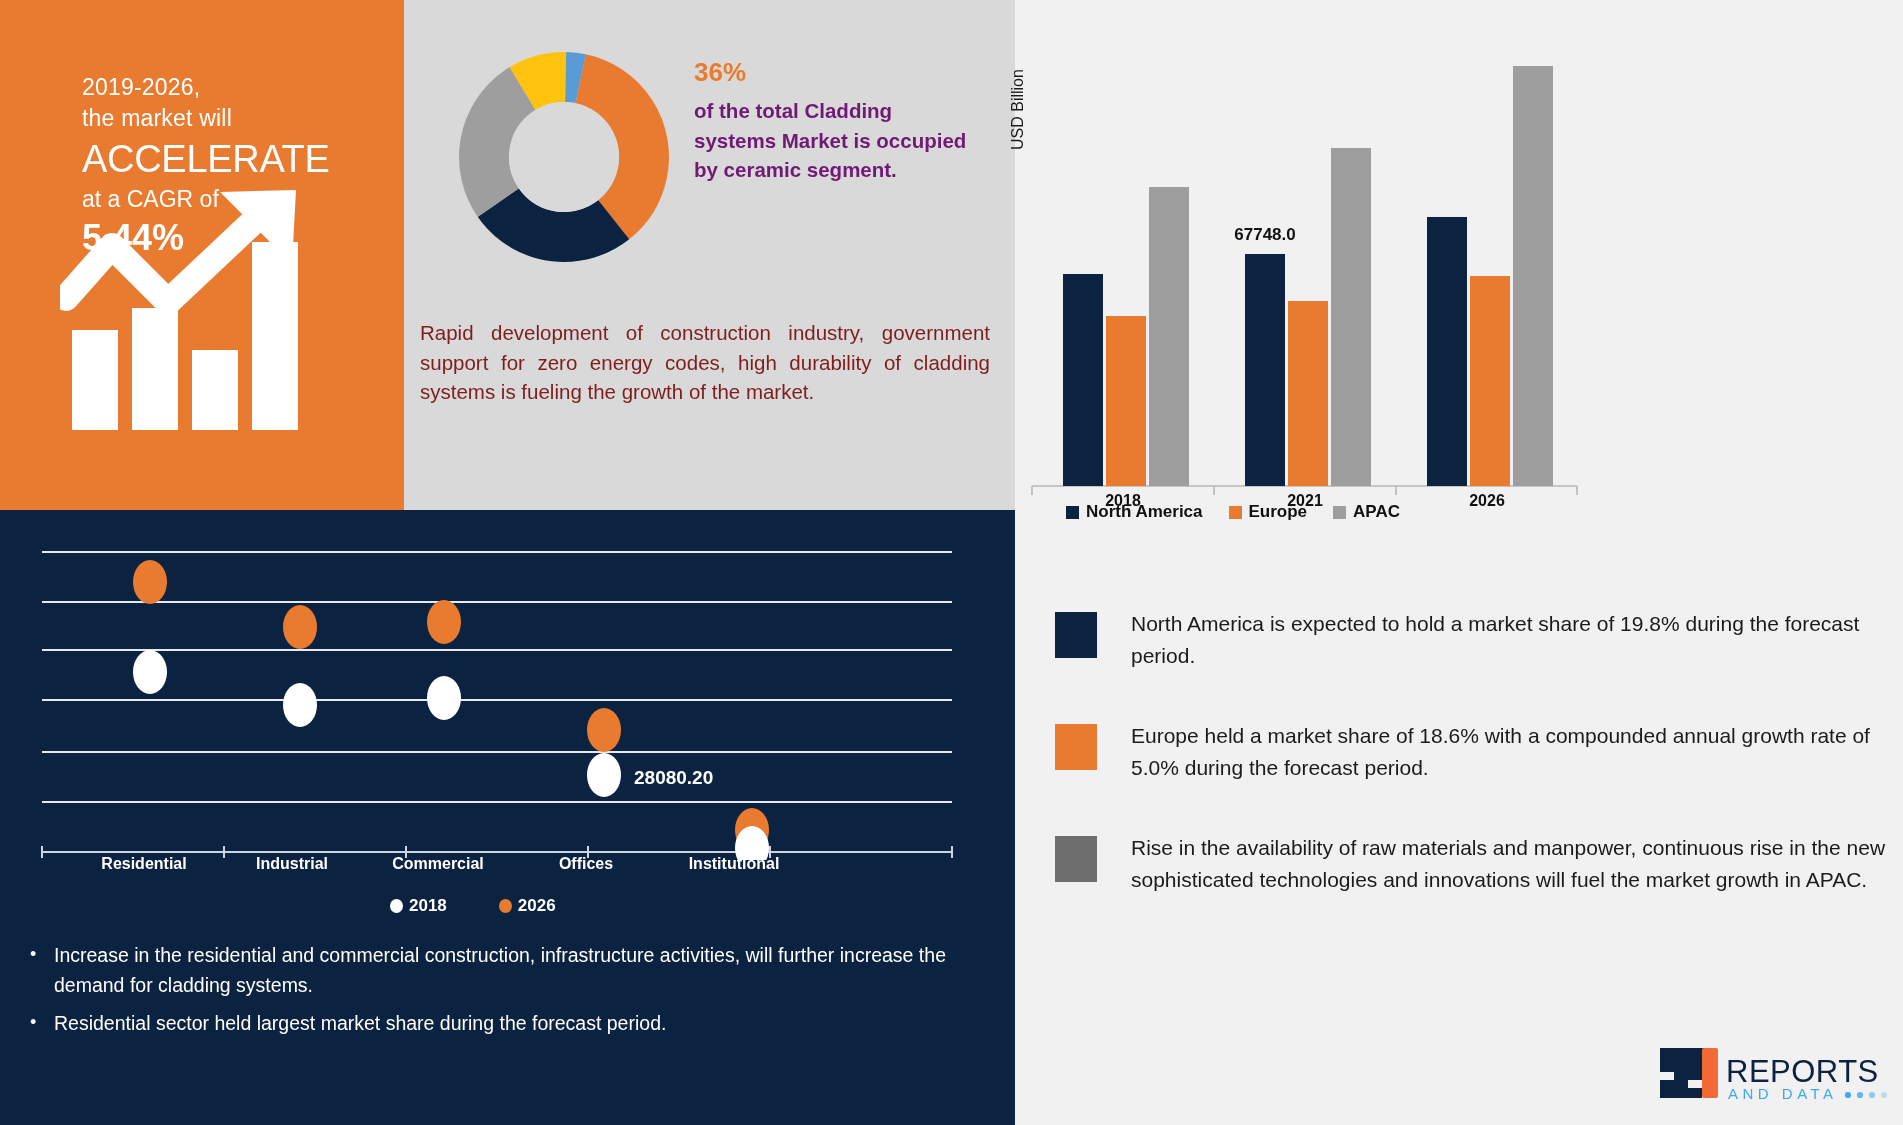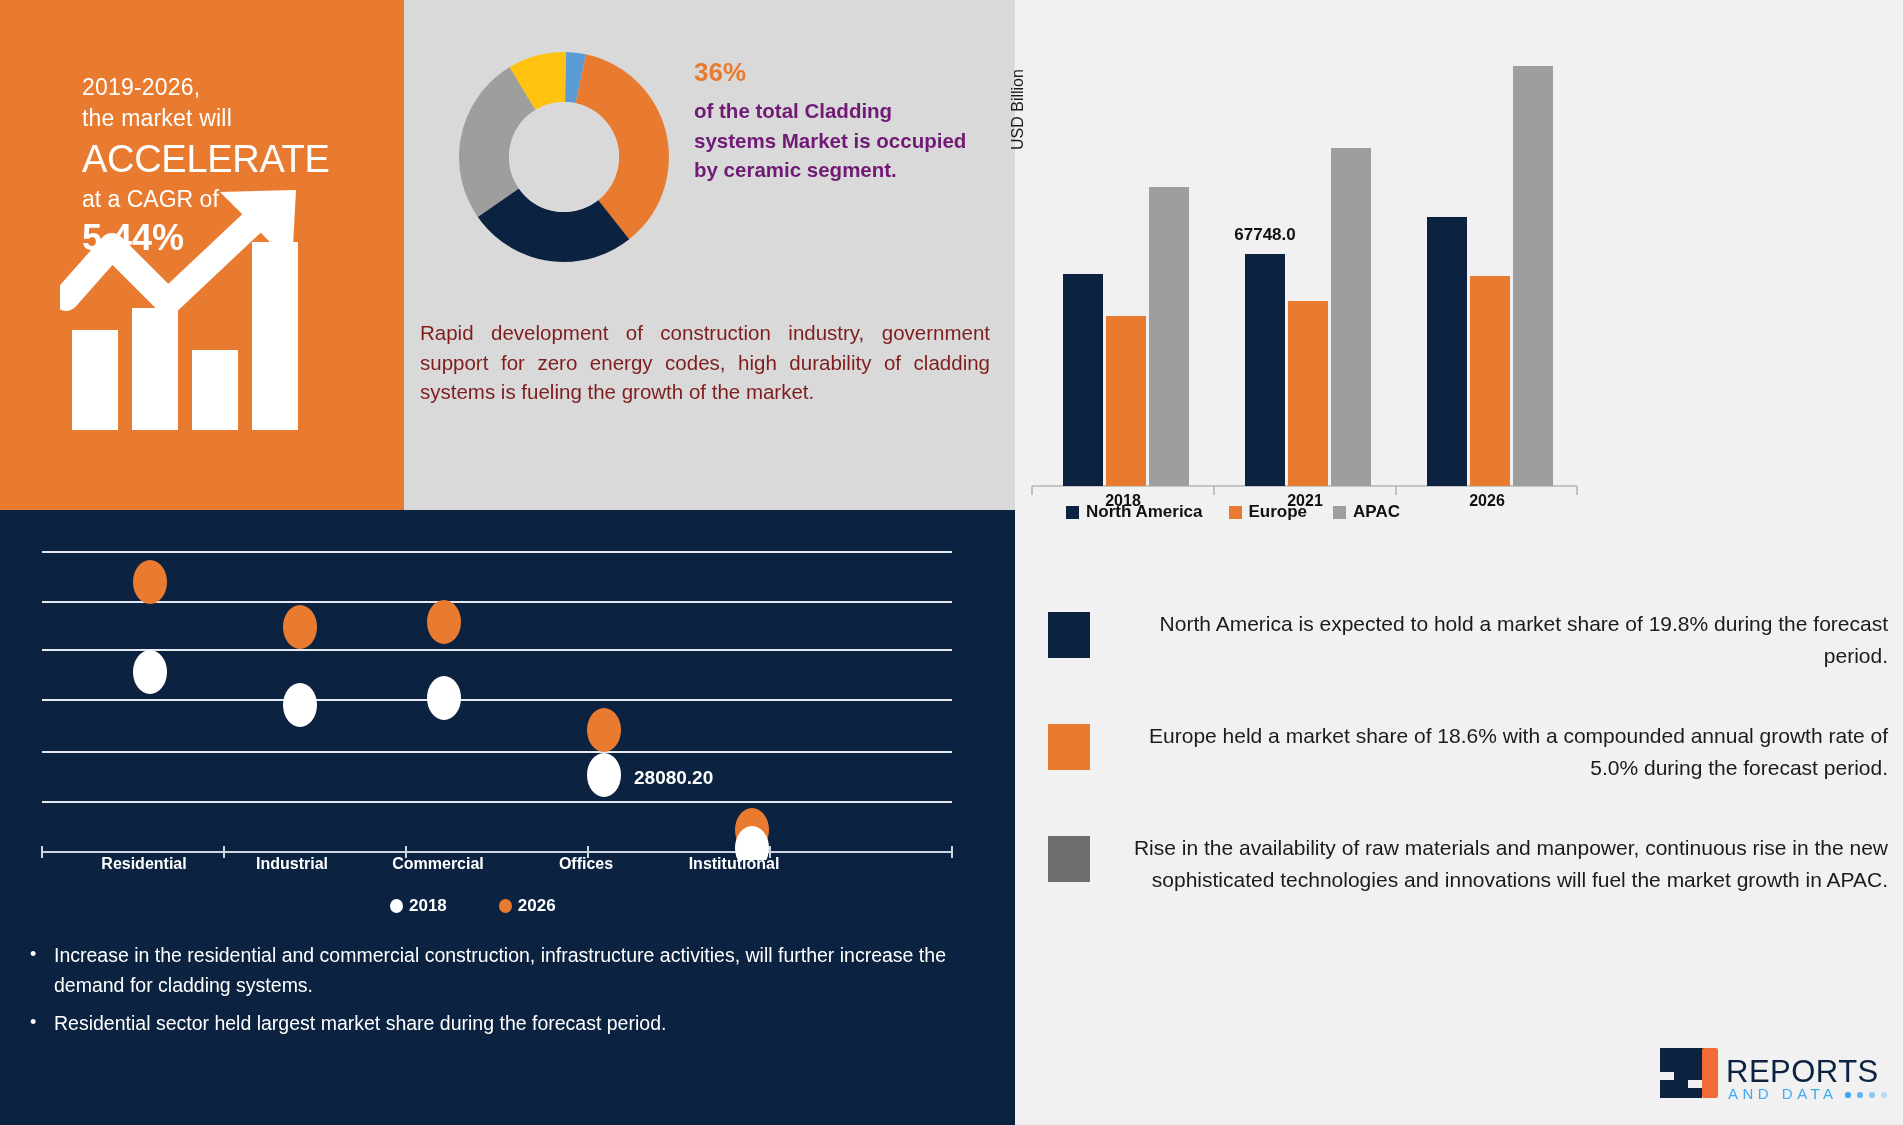--- a/index.html
+++ b/index.html
@@ -278,21 +278,21 @@
       <span class="bl-item">
         <span class="bl-sw" style="background:#e97b30;"></span>
         <span class="bl-label">Europe</span>
       </span>
       <span class="bl-item">
         <span class="bl-sw" style="background:#9e9e9e;"></span>
         <span class="bl-label">APAC</span>
       </span>
     </div>
 
-    <div class="insights" style="left:33px; top:608px; width:840px;text-align:right;">
+    <div class="insights" style="left:40px; top:608px; width:840px;">
       <div class="insight">
         <span class="ins-sw" style="background:#0b2340;"></span>
         <span class="ins-text">North America is expected to hold  a market share of  19.8% during the forecast period.</span>
       </div>
       <div class="insight">
         <span class="ins-sw" style="background:#e97b30;"></span>
         <span class="ins-text">Europe held a market share of  18.6%  with a compounded annual growth rate of 5.0% during the forecast period.</span>
       </div>
       <div class="insight">
         <span class="ins-sw" style="background:#6e6e6e;"></span>

